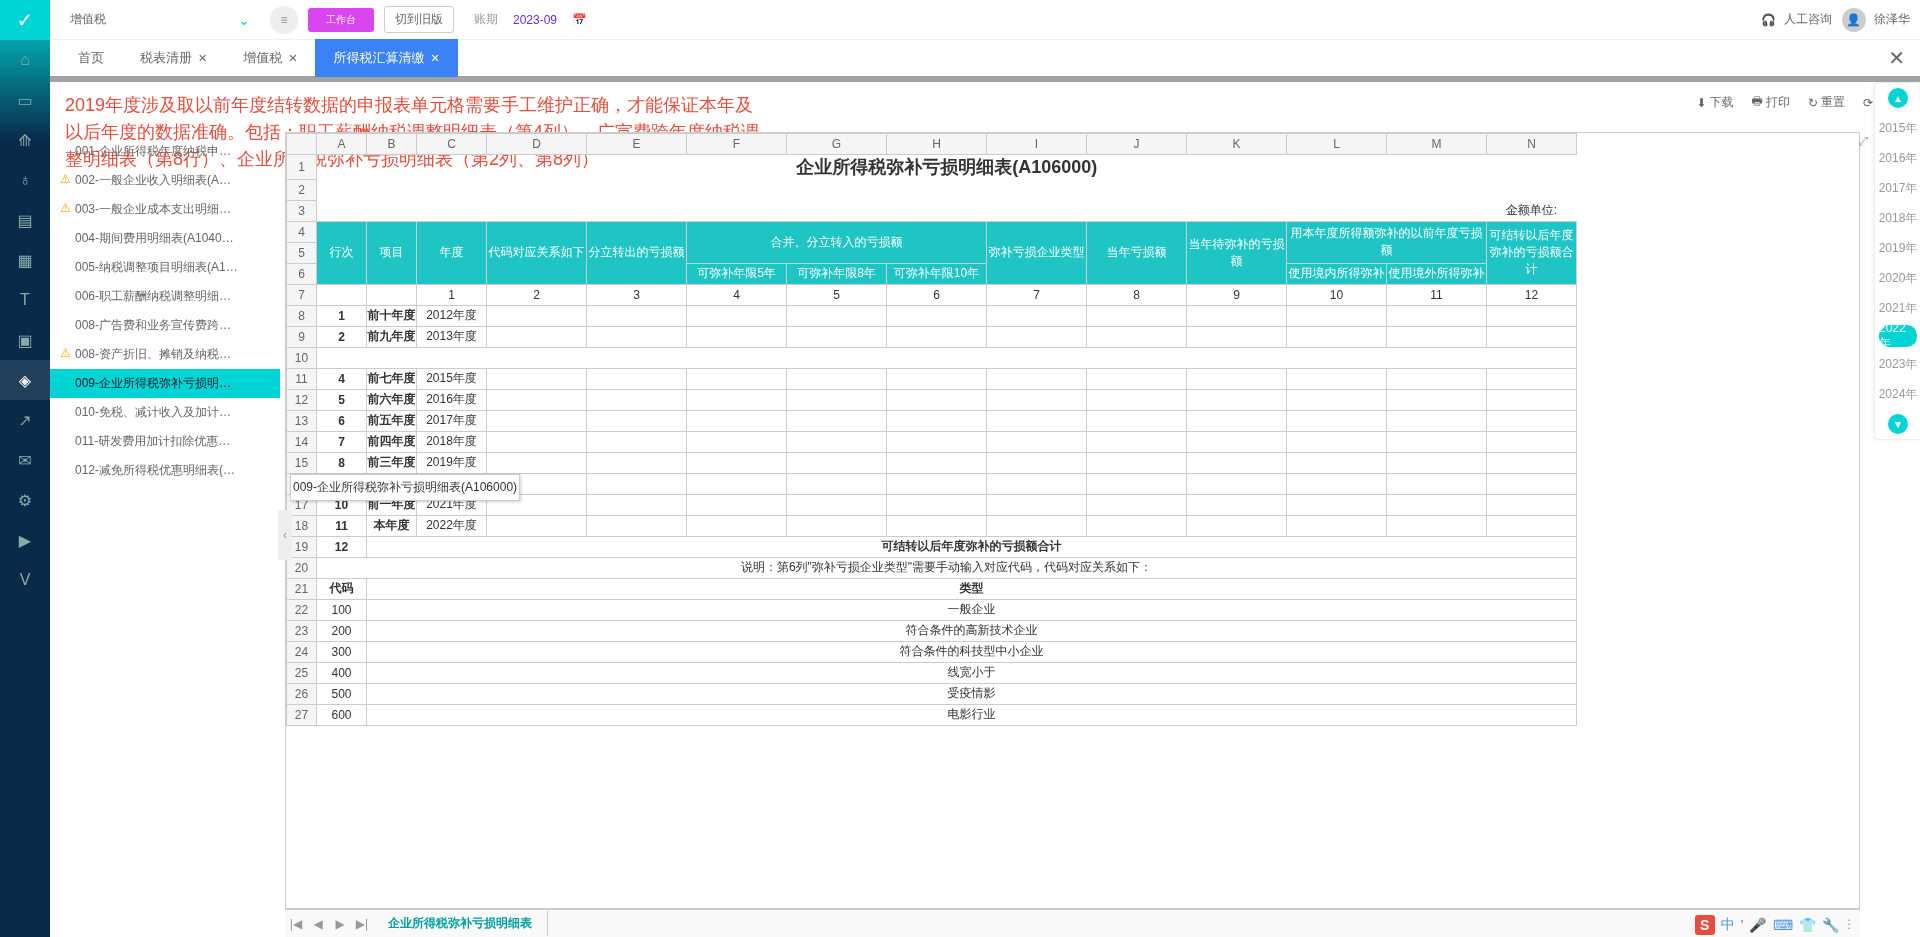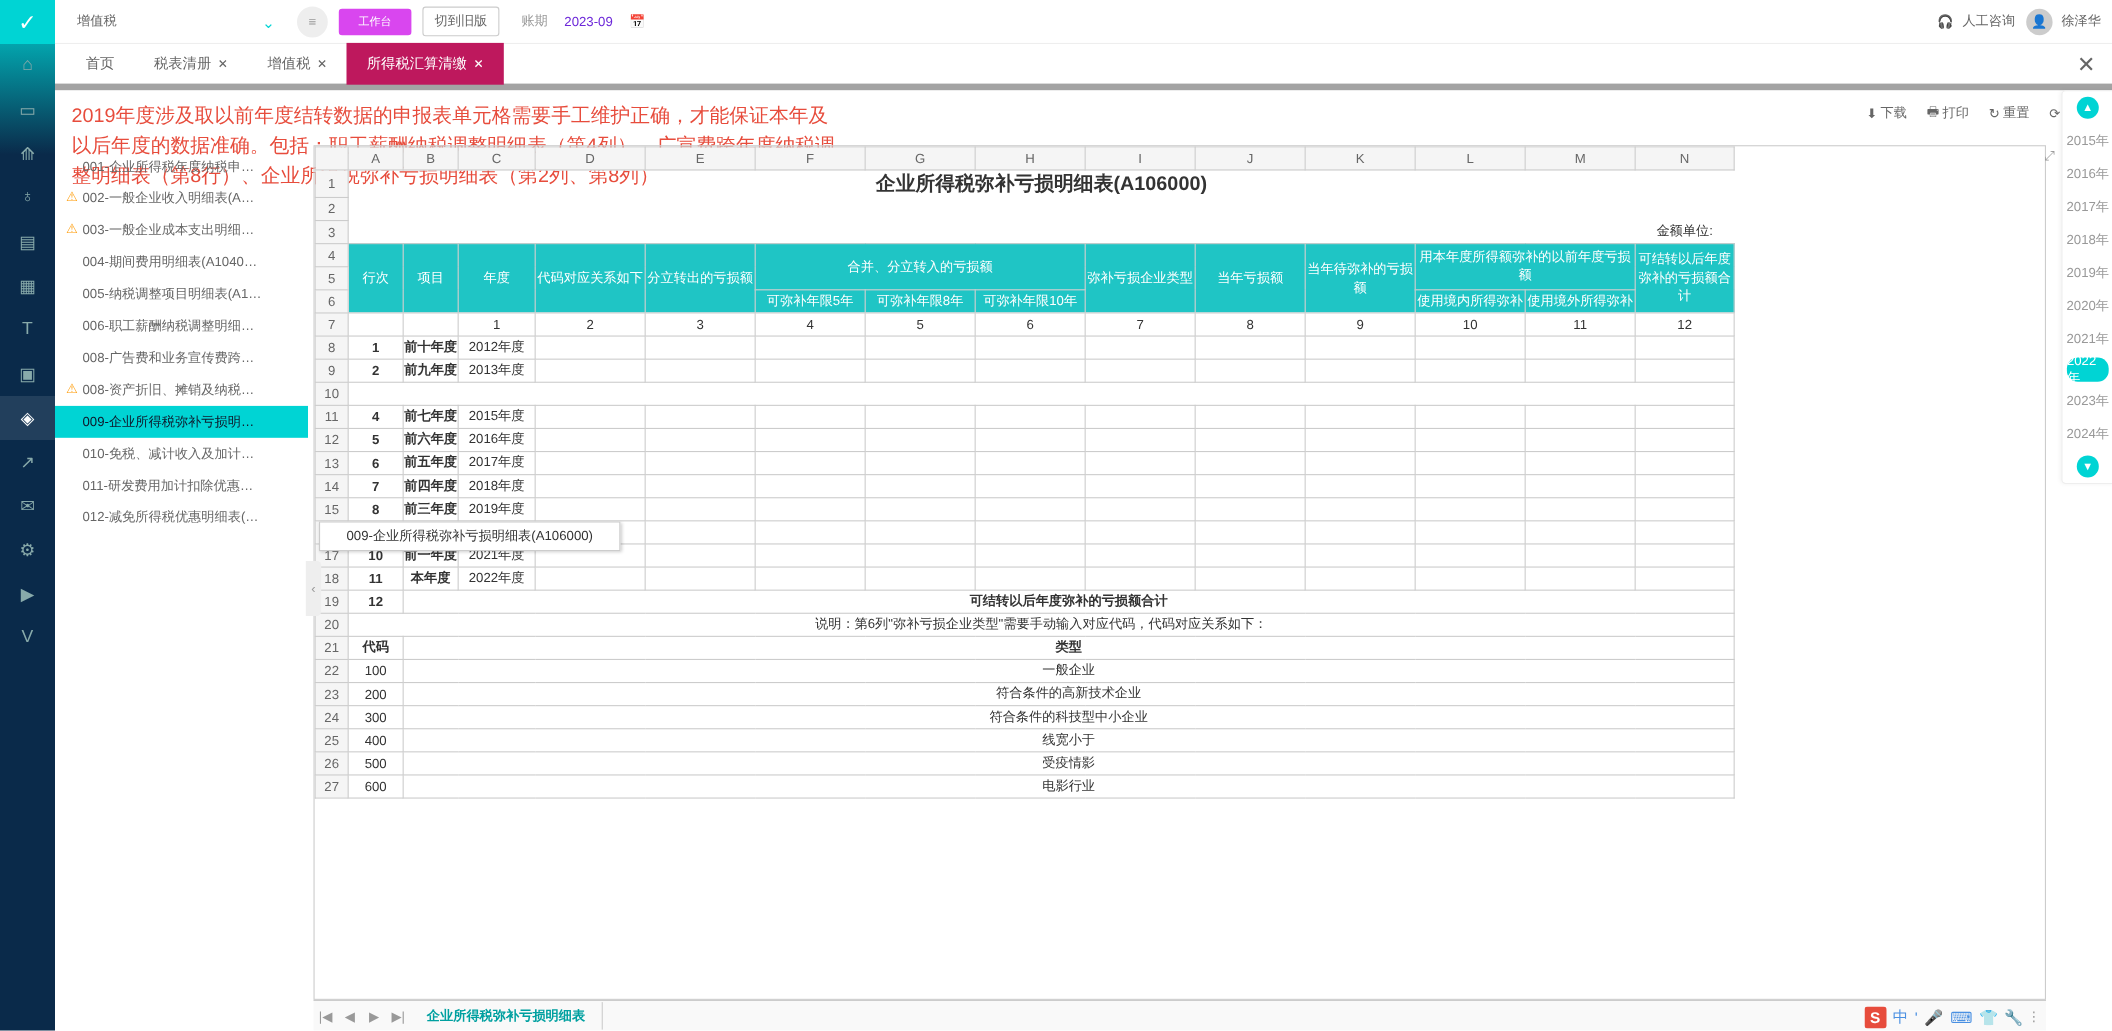--- a/index.html
+++ b/index.html
@@ -17,21 +17,21 @@
 .btn-primary { background: #d946ef; color: #fff; padding: 5px 18px; border-radius: 3px; cursor: pointer; font-size: 10px; }
 .btn-outline { border: 1px solid #ccc; padding: 4px 10px; border-radius: 3px; cursor: pointer; font-size: 12px; color: #666; }
 .period-label { color: #999; margin-left: 10px; }
 .period-val { color: #6d28d9; margin-left: 5px; }
 .cal-icon { color: #00d4d4; margin-left: 5px; cursor: pointer; }
 .spacer { flex: 1; }
 .user-area { display: flex; align-items: center; gap: 8px; color: #666; cursor: pointer; }
 .avatar { width: 24px; height: 24px; border-radius: 50%; background: #ccc; display: flex; align-items: center; justify-content: center; color: #fff; }
 .tabs { height: 42px; display: flex; align-items: center; border-bottom: 6px solid #a3a3a3; padding: 0 10px; gap: 5px; position: relative; }
 .tab { padding: 10px 18px; cursor: pointer; color: #666; display: flex; align-items: center; gap: 6px; font-size: 13px; }
-.tab.active { background: #be185d; color: #fff; }
+.tab.active { background: #3b82f6; color: #fff; }
 .tab-close { font-size: 11px; cursor: pointer; }
 .tab-x-right { position: absolute; right: 15px; font-size: 20px; color: #666; cursor: pointer; }
 .content { flex: 1; display: flex; position: relative; }
 .warning-bar { position: absolute; top: 0; left: 15px; right: 20px; padding: 10px 0 5px 0; display: flex; justify-content: space-between; align-items: flex-start; }
 .warning-text { color: #e74c3c; font-size: 18px; max-width: 700px; line-height: 1.5; }
 .toolbar { display: flex; gap: 18px; color: #666; font-size: 12px; }
 .tool-btn { cursor: pointer; display: flex; align-items: center; gap: 3px; }
 .left-panel { width: 230px; padding-top: 55px; border-right: none; overflow-y: auto; }
 .form-item { padding: 6px 10px 6px 25px; cursor: pointer; font-size: 12px; color: #666; white-space: nowrap; overflow: hidden; text-overflow: ellipsis; position: relative; }
 .form-item.active { background: #00d4d4; color: #0f172a; }
@@ -50,21 +50,21 @@
 .corner { background: #f5f5f5; width: 30px; }
 .title-cell { font-size: 18px; font-weight: bold; height: 36px; border: none !important; }
 .unit-cell { text-align: right; padding-right: 8px; border: none !important; }
 .th-teal { background: #1fc5c5; color: #fff; font-weight: normal; }
 .data-cell { text-align: left; padding-left: 6px; }
 .num-cell { text-align: center; font-weight: bold; }
 .note-cell { text-align: left; padding-left: 6px; }
 .sheet-tabs { height: 28px; display: flex; align-items: center; border-top: 1px solid #ccc; margin: 0 60px 0 5px; background: #f9f9f9; }
 .sheet-tab-nav { width: 22px; text-align: center; color: #999; cursor: pointer; }
 .sheet-tab { padding: 4px 15px; color: #00a0a0; font-weight: bold; border-right: 1px solid #ccc; cursor: pointer; font-size: 12px; }
-.tooltip { position: absolute; background: #fff; border: 1px solid #ccc; padding: 4px 24px; font-size: 12px; box-shadow: 1px 1px 3px rgba(0,0,0,0.2); z-index: 20; }
+.tooltip { position: absolute; background: #fff; border: 1px solid #ccc; padding: 4px 2px; font-size: 12px; box-shadow: 1px 1px 3px rgba(0,0,0,0.2); z-index: 20; }
 .ime-bar { position: fixed; bottom: 2px; right: 80px; display: flex; gap: 6px; align-items: center; font-size: 14px; }
 .ime-s { background: #e74c3c; color: #fff; width: 20px; height: 20px; border-radius: 3px; display: flex; align-items: center; justify-content: center; font-weight: bold; }
 .ime-i { color: #4a90e2; cursor: pointer; }
 .expand-icon { position: absolute; top: 52px; right: 52px; color: #999; cursor: pointer; z-index: 5;}
 </style>
 </head>
 <body>
 
 <div class="app">
   <div class="sidebar">

